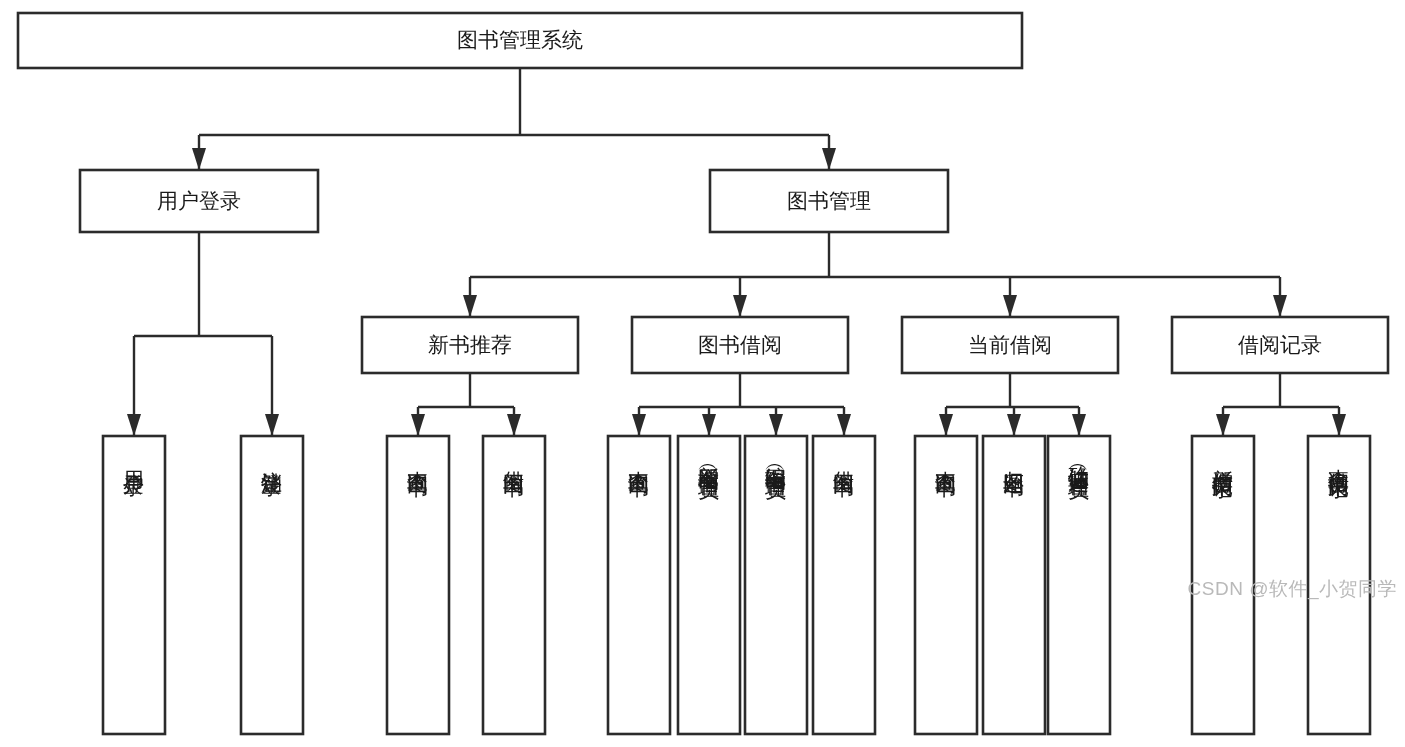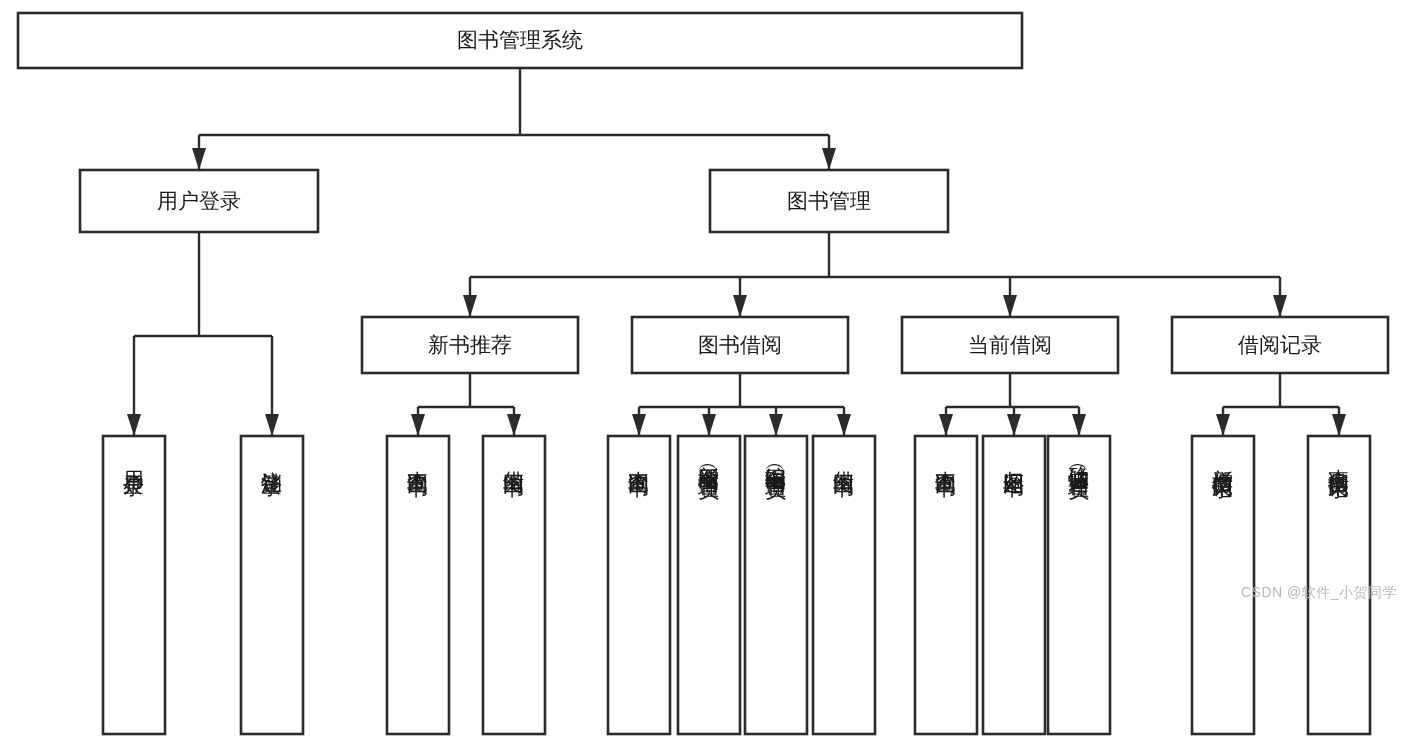--- a/index.html
+++ b/index.html
@@ -59,21 +59,21 @@
   }
   .arrowhead {
     fill: #2b2b2b;
     stroke: none;
   }
   .watermark {
     position: absolute;
     right: 8px;
     bottom: 4px;
     font-family: "Liberation Sans", sans-serif;
-    font-size: 14px;
+    font-size: 19px;
     color: #b9b9b9;
     letter-spacing: 0.5px;
     user-select: none;
     pointer-events: none;
     white-space: nowrap;
   }
 </style>
 </head>
 <body>
 

